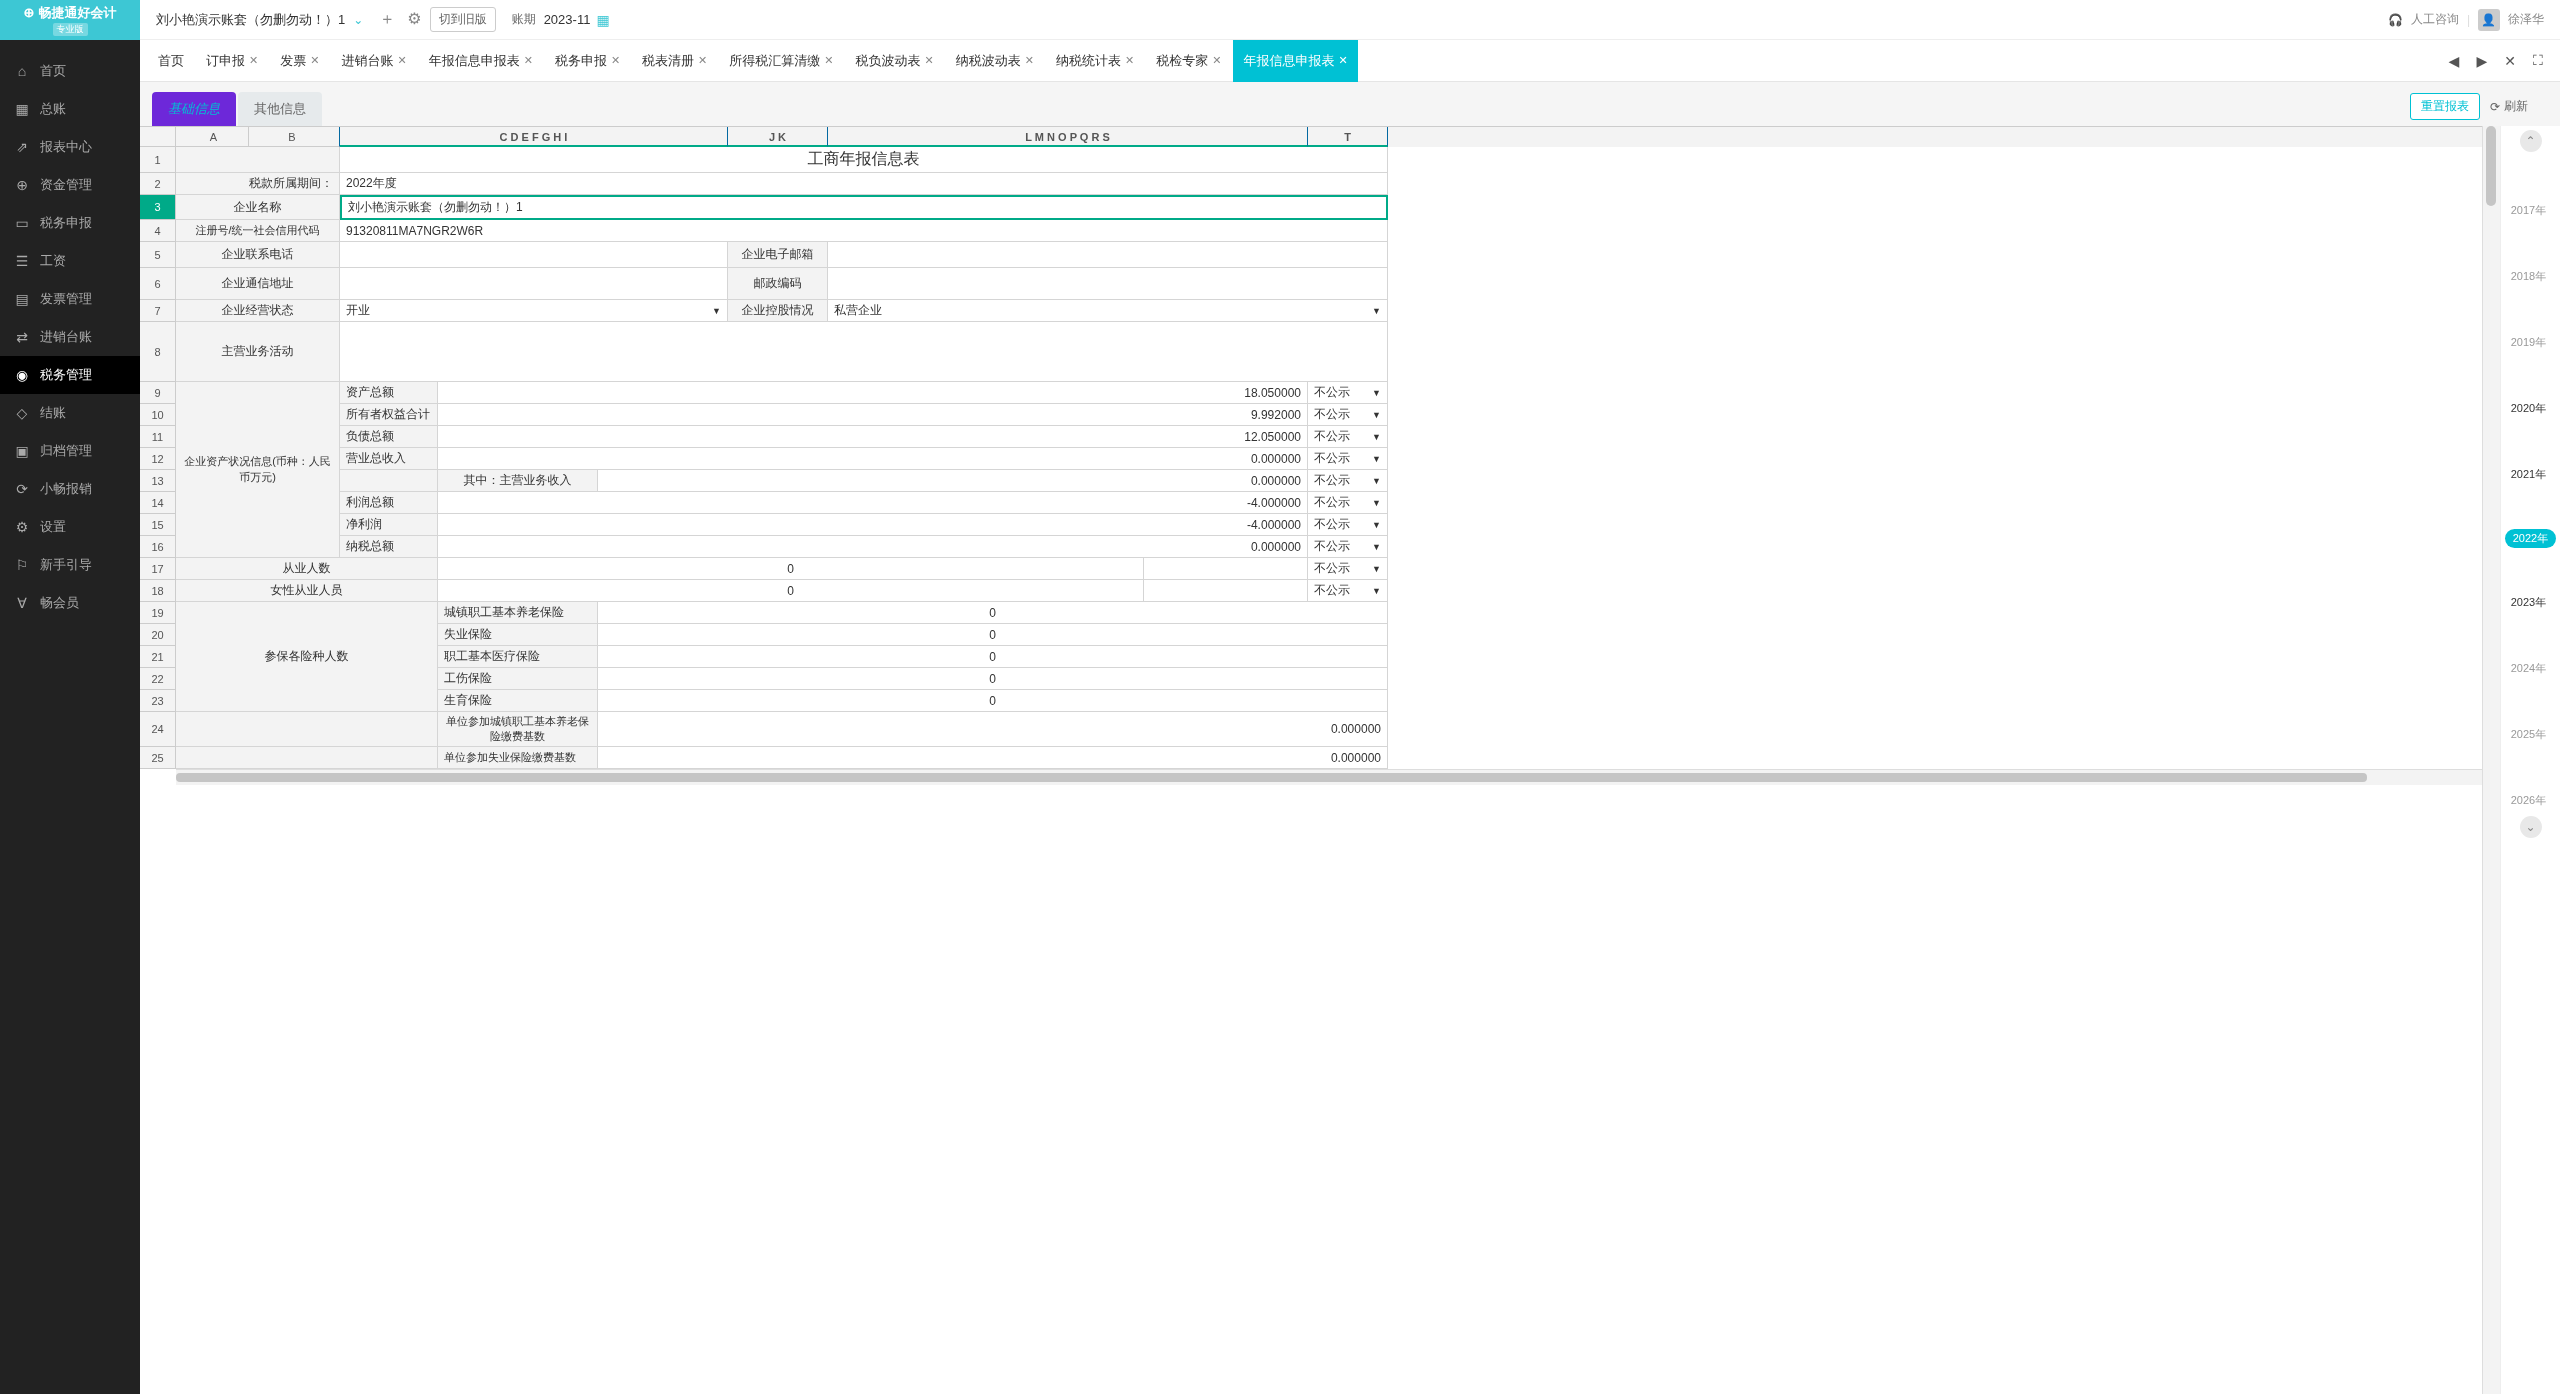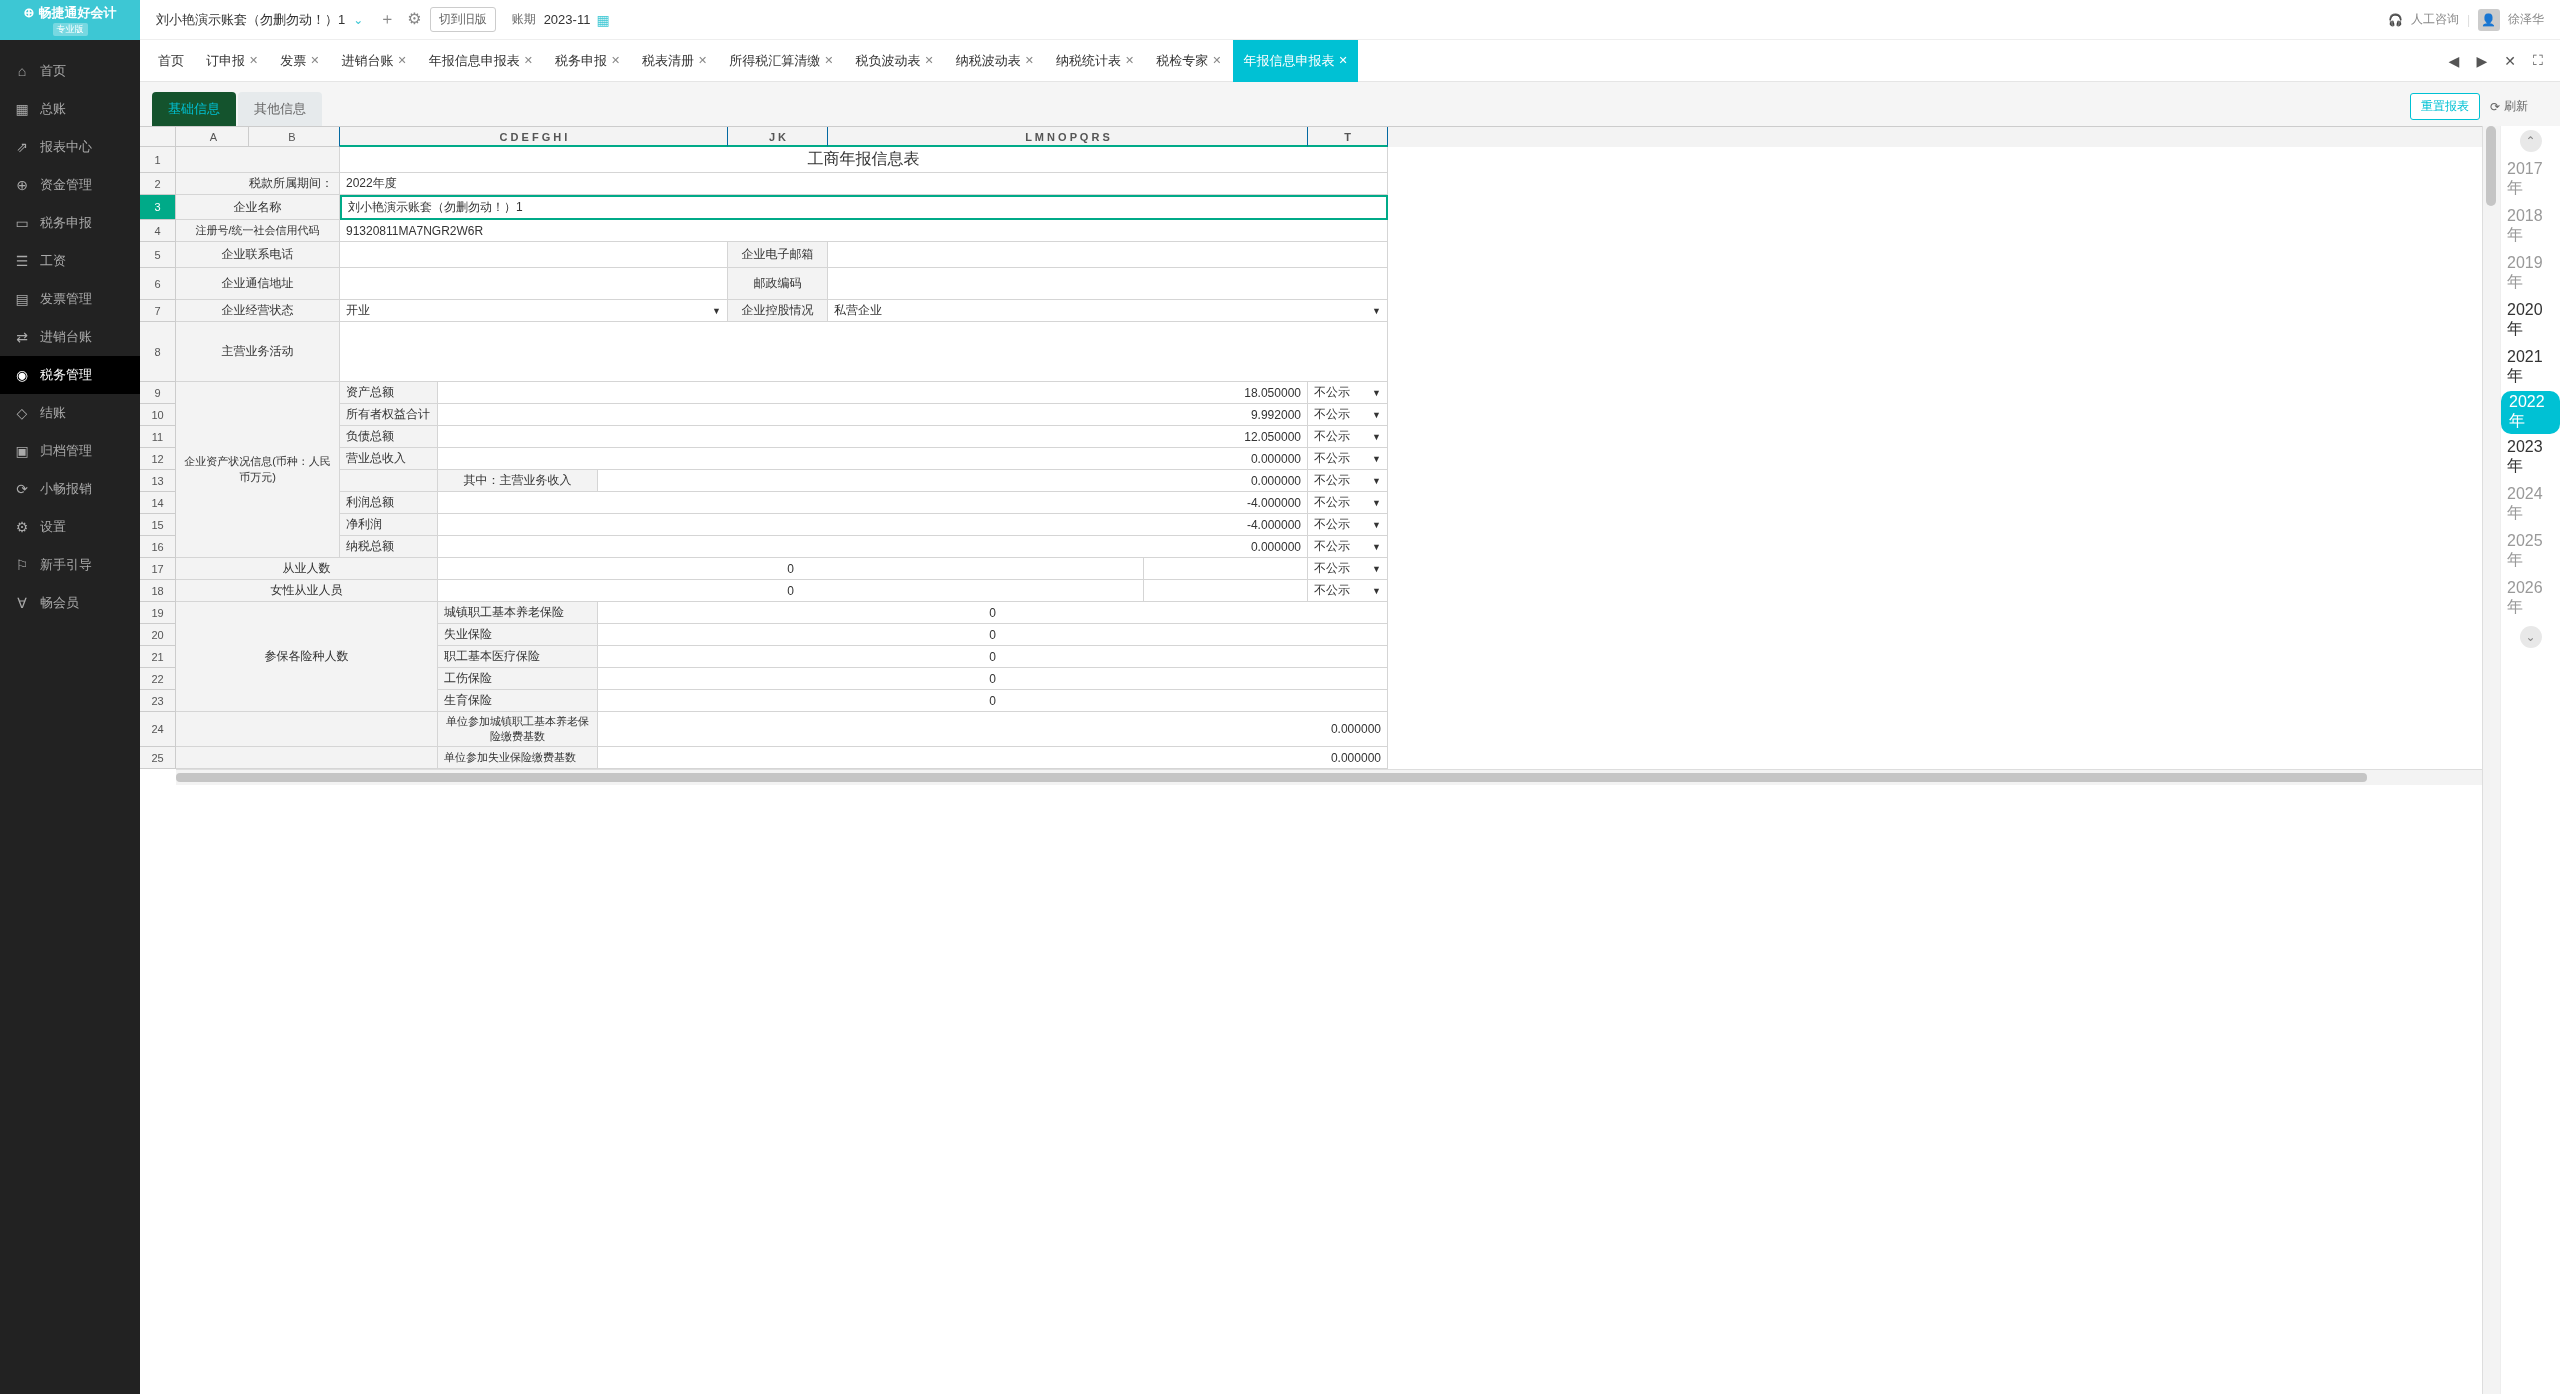--- a/index.html
+++ b/index.html
@@ -39,21 +39,21 @@
 .tab.active { background: #00c1d4; color: #fff; }
 .tab-x { font-size: 11px; color: #888; }
 .tab.active .tab-x { color: #fff; }
 .tabbar-ctrls { display: flex; gap: 0; }
 .tabbar-ctrls span { width: 28px; height: 28px; display: flex; align-items: center; justify-content: center; font-size: 14px; color: #555; cursor: pointer; }
 
 
 .toolbar { background: #f5f5f5; padding: 10px 12px 0 12px; display: flex; align-items: flex-end; }
 .sub-tabs { display: flex; }
 .sub-tab { padding: 8px 16px; background: #e6eaec; color: #666; font-size: 13px; cursor: pointer; border-radius: 4px 4px 0 0; margin-right: 2px; }
-.sub-tab.active { background: #14532d; color: #00c1d4; }
+.sub-tab.active { background: #6d28d9; color: #00c1d4; font-style: italic; }
 .toolbar-right { margin-left: auto; display: flex; gap: 10px; align-items: center; padding-bottom: 6px; padding-right: 20px; }
 .btn-reset { border: 1px solid #00c1d4; color: #00c1d4; padding: 4px 10px; background: #fff; border-radius: 3px; font-size: 12px; cursor: pointer; }
 .btn-refresh { color: #666; font-size: 12px; cursor: pointer; display: flex; align-items: center; gap: 4px; }
 
 
 .sheet-wrap { flex: 1; display: flex; background: #fff; overflow: hidden; margin: 0 0 0 0; }
 .sheet { flex: 1; overflow: auto; border-top: 1px solid #ccc; position: relative; }
 
 
 .colhdr { display: flex; position: sticky; top: 0; background: #f3f3f3; z-index: 2; }
@@ -72,21 +72,21 @@
 .cell.title { font-size: 16px; font-weight: normal; justify-content: center; }
 .dropdown-arr { margin-left: auto; font-size: 9px; color: #333; }
 
 
 .vscroll { width: 18px; background: #f3f3f3; border-left: 1px solid #ddd; position: relative; }
 .vscroll::after { content: ''; position: absolute; top: 0; left: 3px; width: 10px; height: 80px; background: #c5c5c5; border-radius: 5px; }
 
 
 .year-panel { width: 60px; background: #fff; border-left: 1px solid #eee; display: flex; flex-direction: column; align-items: center; padding-top: 4px; gap: 4px; }
 .year-arrow { width: 22px; height: 22px; border-radius: 50%; background: #e8e8e8; color: #888; display: flex; align-items: center; justify-content: center; font-size: 12px; cursor: pointer; }
-.year-item { font-size: 16px; color: #999; padding: 4px 6px; cursor: pointer; }
+.year-item { font-size: 11px; color: #999; padding: 4px 6px; cursor: pointer; margin-top: 43px; }
 .year-item.dark { color: #333; }
 .year-item.active { background: #00c1d4; color: #fff; border-radius: 10px; padding: 2px 8px; }
 
 .hscroll-bar { height: 16px; background: #f3f3f3; border-top: 1px solid #ddd; position: relative; margin-left: 36px; }
 .hscroll-bar::after { content: ''; position: absolute; left: 0; top: 3px; height: 9px; width: 95%; background: #c5c5c5; border-radius: 4px; }
 </style>
 </head>
 <body>
 
 <div class="top-header">

